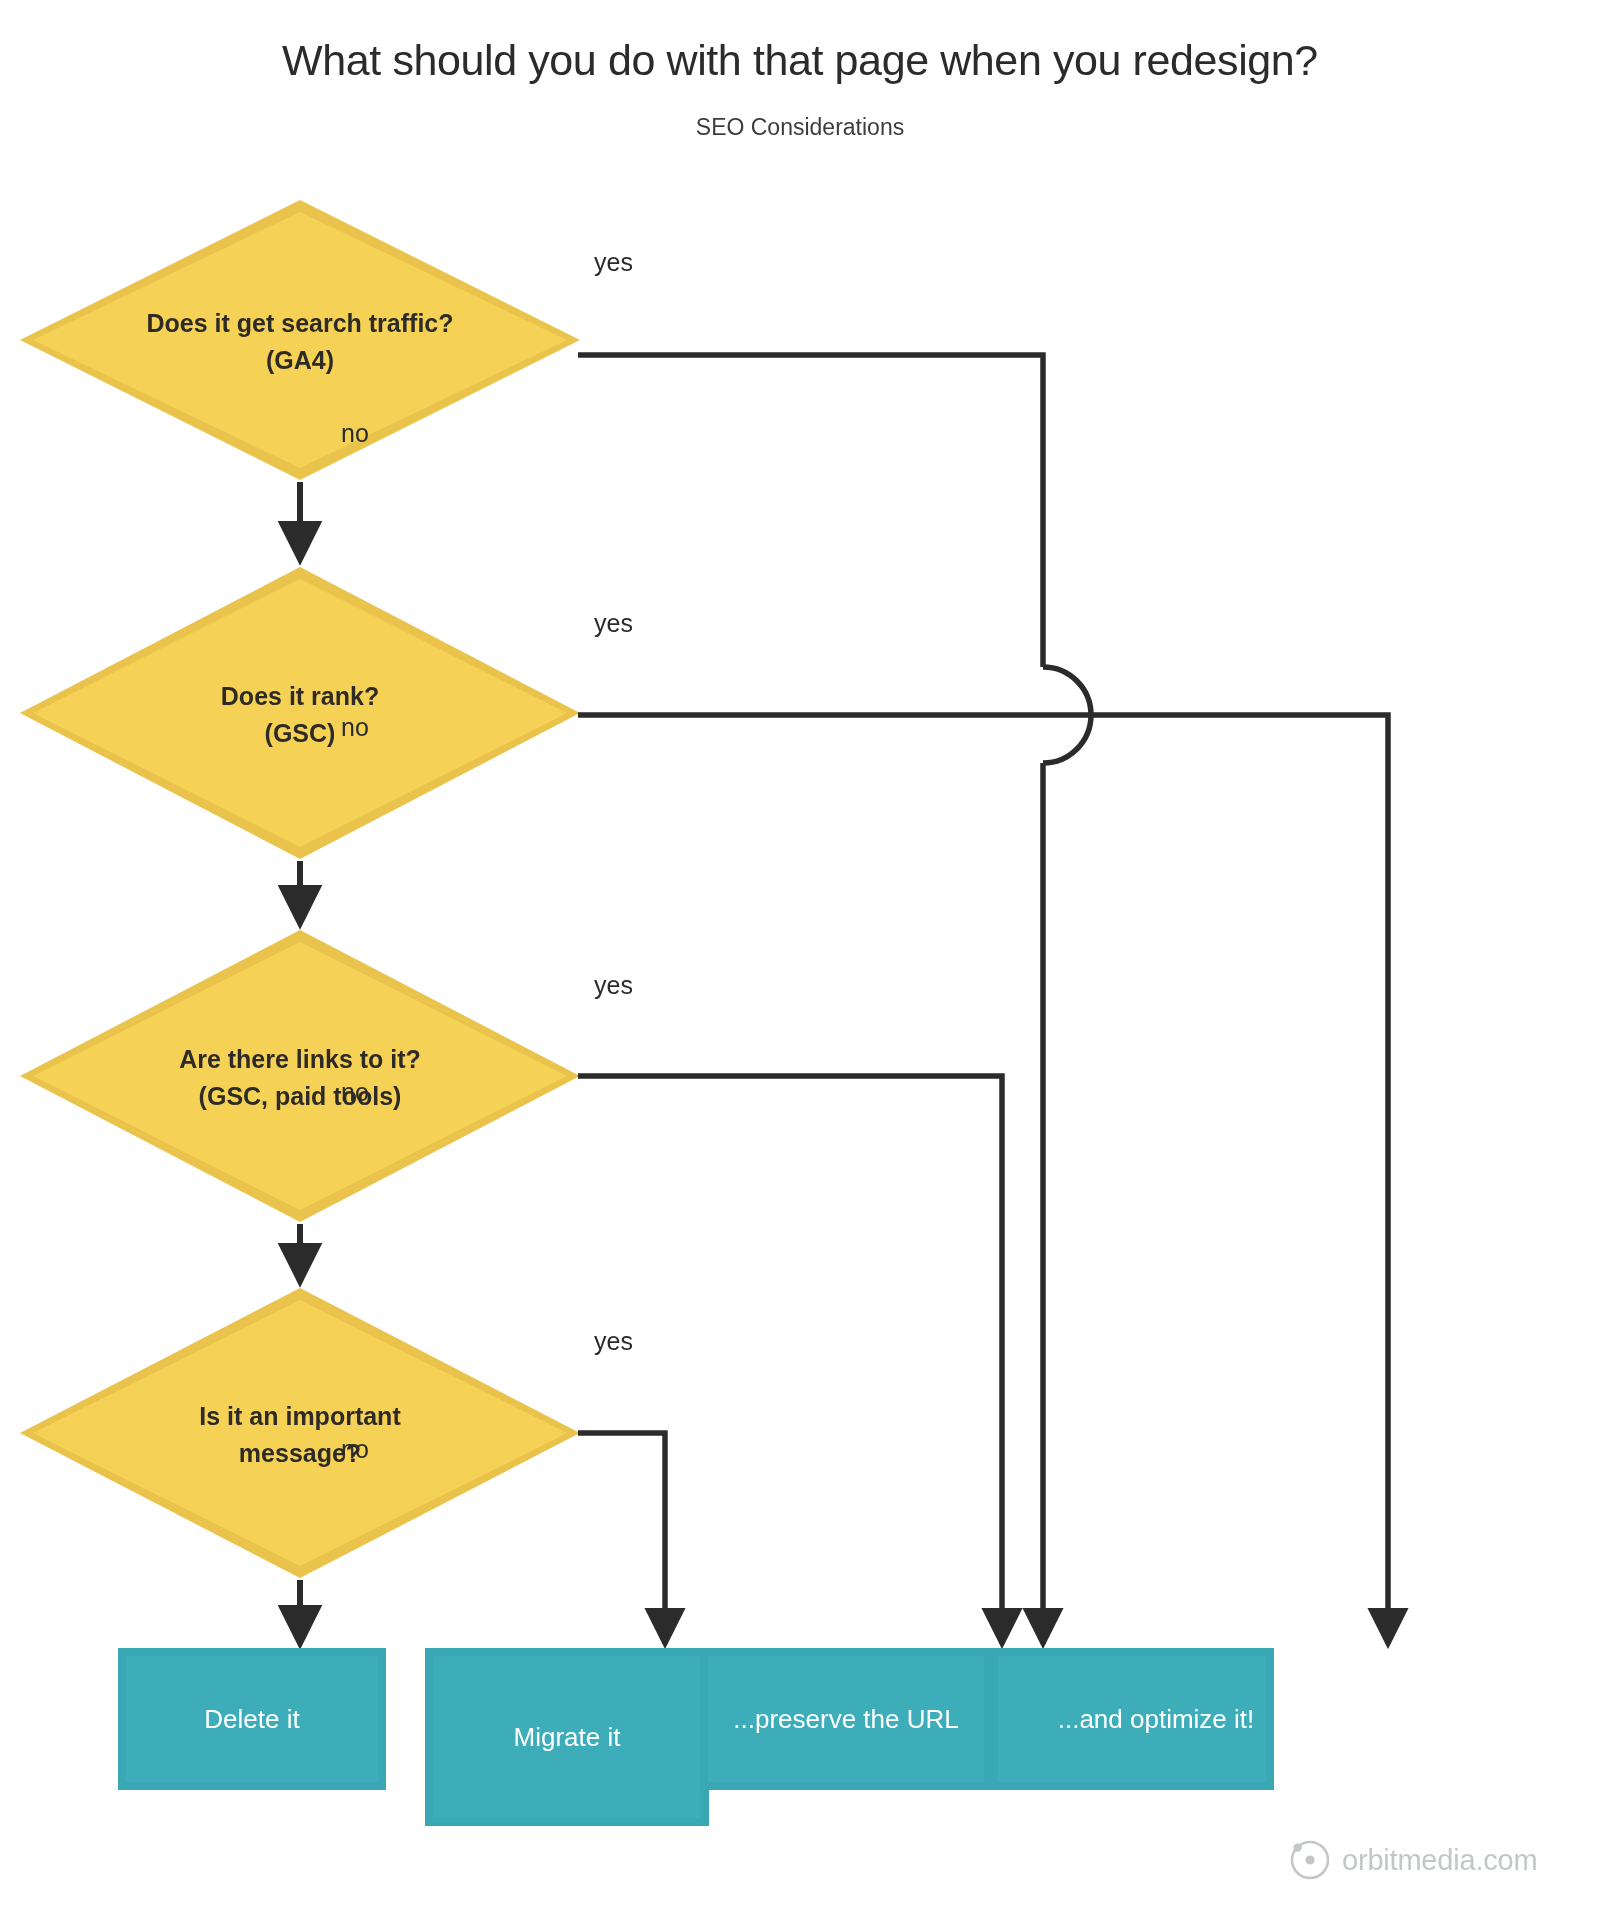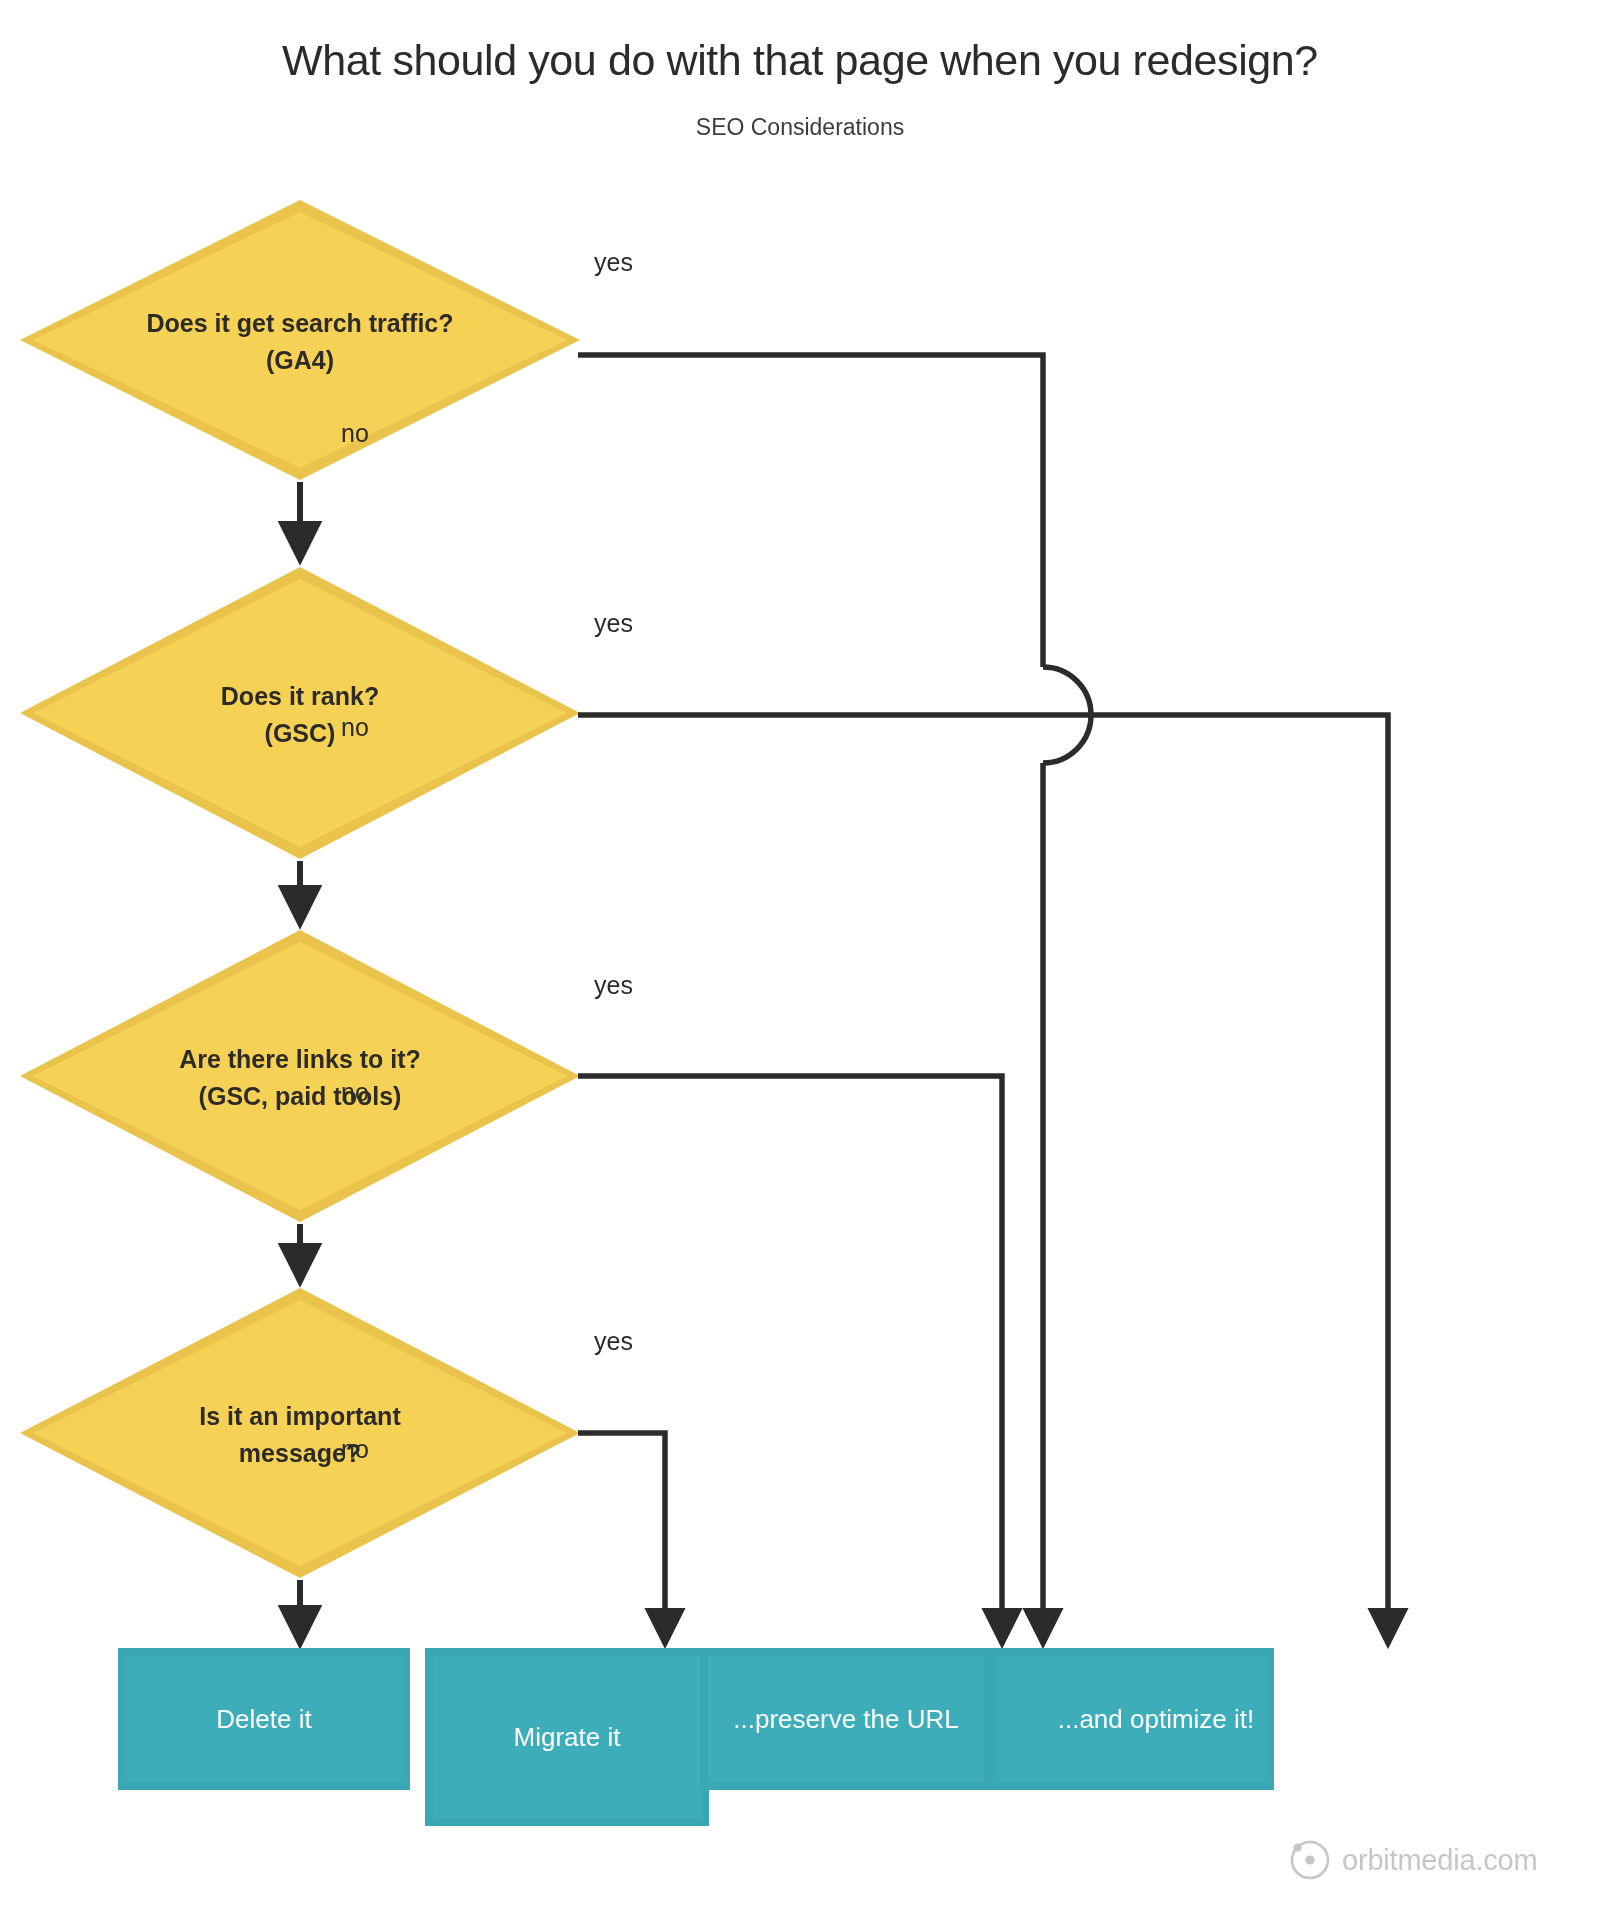--- a/index.html
+++ b/index.html
@@ -214,21 +214,21 @@
 
   <div class="edge-label" style="left:594px; top:609px;">yes</div>
   <div class="edge-label" style="left:341px; top:713px;">no</div>
 
   <div class="edge-label" style="left:594px; top:971px;">yes</div>
   <div class="edge-label" style="left:341px; top:1078px;">no</div>
 
   <div class="edge-label" style="left:594px; top:1327px;">yes</div>
   <div class="edge-label" style="left:341px; top:1435px;">no</div>
 
-  <div class="outcome-box" style="left:118px; top:1648px; width:292px; height:142px;">
+  <div class="outcome-box" style="left:118px; top:1648px; width:268px; height:142px;">
     <span class="inner"></span>
     <span class="txt">Delete it</span>
   </div>
 
   <div class="outcome-box" style="left:396px; top:1648px; width:284px; height:178px;margin-left:29px;">
     <span class="inner"></span>
     <span class="txt">Migrate it</span>
   </div>
 
   <div class="outcome-box" style="left:700px; top:1648px; width:292px; height:142px;">

